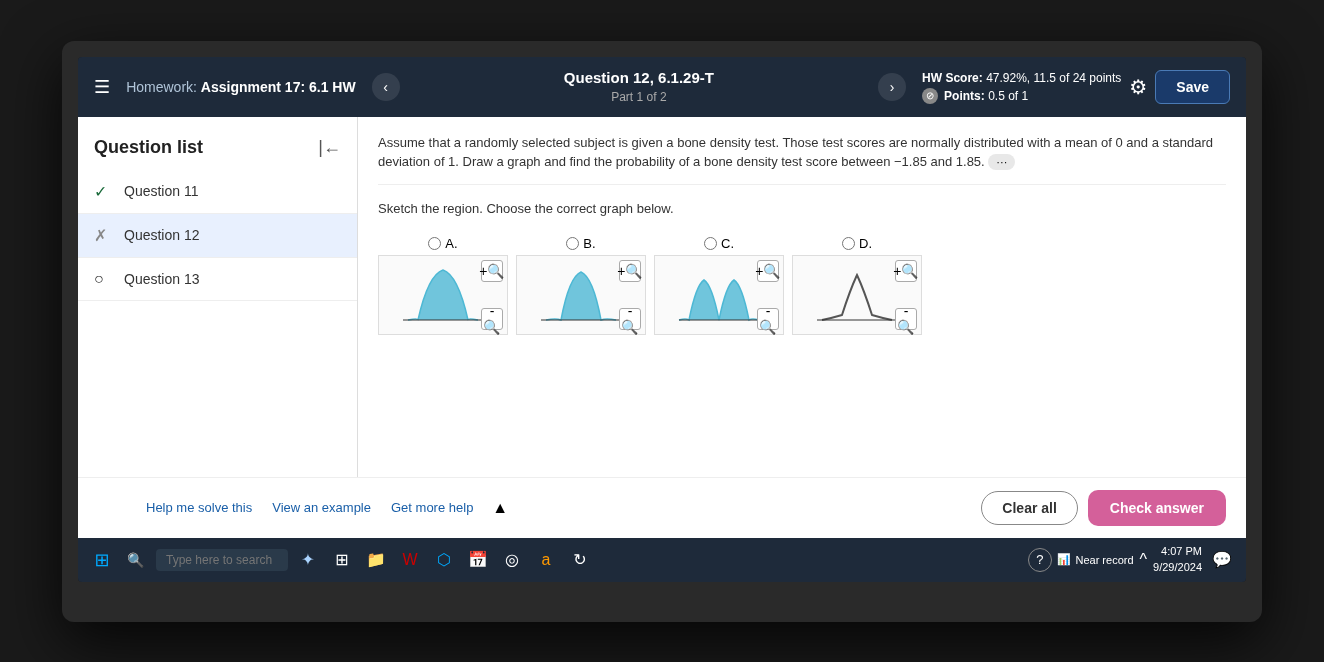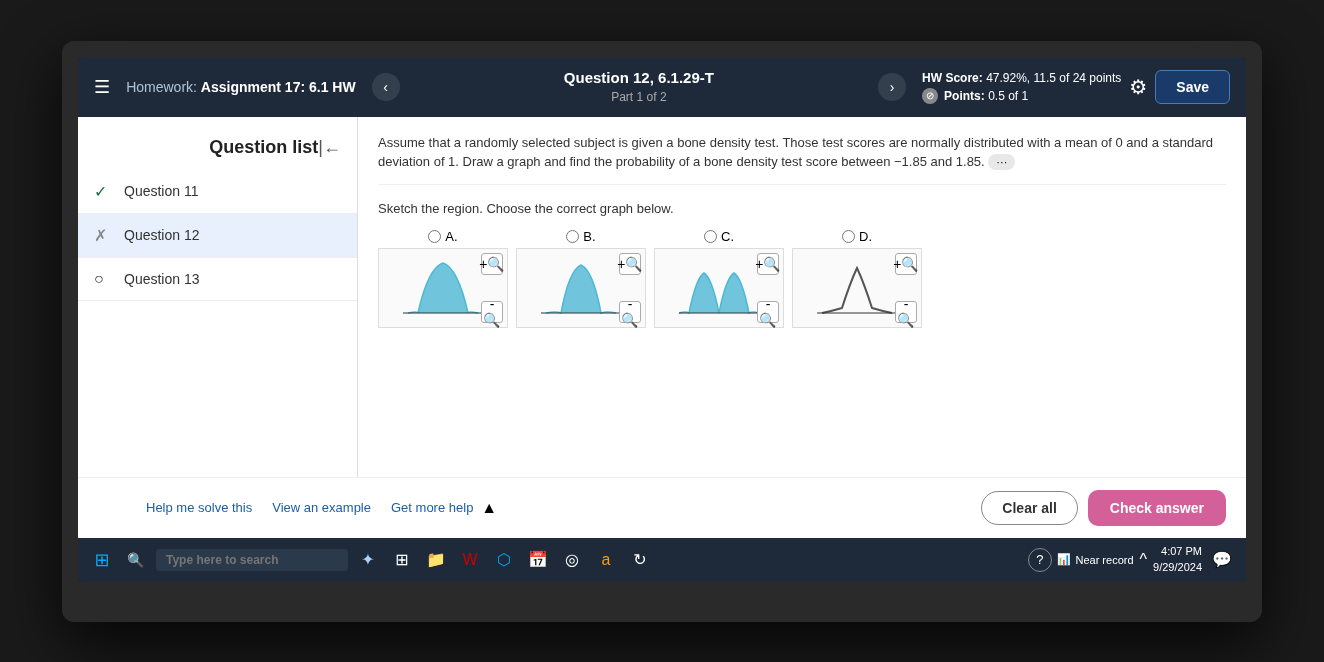--- a/index.html
+++ b/index.html
@@ -157,21 +157,21 @@
       width: 280px;
       min-width: 280px;
       background: white;
       border-right: 1px solid #ddd;
       padding-top: 8px;
     }
 
     .sidebar-header {
       display: flex;
       align-items: center;
-      justify-content: flex-end;
+      justify-content: space-between;
       padding: 12px 16px;
     }
 
     .sidebar-title {
       font-size: 18px;
       font-weight: bold;
       color: #222;
     }
 
     .collapse-icon {
@@ -233,21 +233,21 @@
       border: none;
       border-radius: 10px;
       padding: 2px 8px;
       font-size: 11px;
       cursor: pointer;
     }
 
     .sketch-label {
       font-size: 13px;
       color: #333;
-      margin-bottom: 13px;
+      margin-bottom: 20px;
     }
 
     .graph-options {
       display: flex;
       gap: 8px;
       flex-wrap: nowrap;
       margin-bottom: 16px;
     }
 
     .graph-option {
@@ -326,21 +326,21 @@
       cursor: pointer;
       text-decoration: none;
       background: none;
       border: none;
       font-family: inherit;
     }
 
     .get-more-help {
       display: flex;
       align-items: center;
-      gap: 8px;
+      gap: 19px;
     }
 
     .btn-clear {
       background: white;
       border: 1px solid #888;
       border-radius: 20px;
       padding: 8px 20px;
       font-size: 14px;
       cursor: pointer;
       color: #333;
@@ -385,22 +385,21 @@
       cursor: pointer;
     }
 
     .taskbar-search {
       background: #2a3a4a;
       border: none;
       border-radius: 4px;
       color: white;
       padding: 4px 10px;
       font-size: 12px;
-      width: 192px;
-      font-weight: bold;
+      width: 132px;
     }
 
     .taskbar-separator {
       flex: 1;
     }
 
     .taskbar-time {
       color: white;
       font-size: 11px;
       text-align: right;

